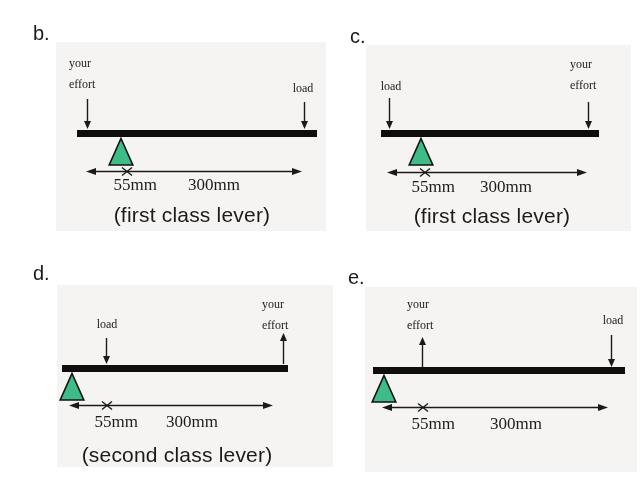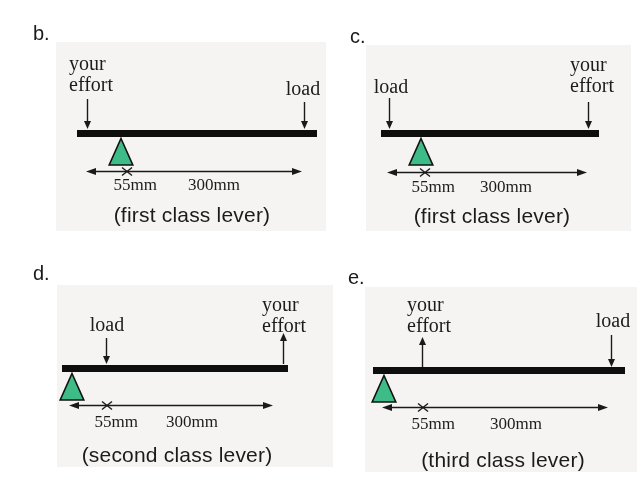--- a/index.html
+++ b/index.html
@@ -10,21 +10,21 @@
   }
   .letter{
     position:absolute;font-family:"Liberation Sans", sans-serif;
     font-size:20px;color:#1a1a1a;
   }
   .panel{
     position:absolute;background:var(--panel-bg,#f5f4f2);
   }
   .panel > *{position:absolute;}
   .lbl{
-    font-family:"Liberation Serif", serif;font-size:20px;line-height:21px;
+    font-family:"Liberation Serif", serif;font-size:12px;line-height:21px;
     color:var(--ink,#1c1c1c);white-space:nowrap;
   }
   .lbl.two span{display:block;}
   .dimlbl{
     font-family:"Liberation Serif", serif;font-size:17px;color:var(--ink,#1c1c1c);
     width:70px;text-align:right;white-space:nowrap;
   }
   .caption{
     font-family:"Liberation Sans", sans-serif;font-size:21px;letter-spacing:0.2px;
     color:#1b1b1b;width:200px;text-align:center;white-space:nowrap;
@@ -160,14 +160,13 @@
     <line x1="8" y1="4.5" x2="218" y2="4.5"></line>
     <polygon points="0,4.5 10,1 10,8"></polygon>
     <polygon points="226,4.5 216,1 216,8"></polygon>
     <g>
         <line x1="36" y1="0.5" x2="46" y2="8.5"></line>
         <line x1="36" y1="8.5" x2="46" y2="0.5"></line>
       </g>
   </svg>
   <div class="dimlbl" style="left:20px;top:127px;">55mm</div>
   <div class="dimlbl" style="left:107px;top:127px;">300mm</div>
-  <div class="caption" style="left:38px;top:161px;">(third class lever)</div>
 </div>
 
 </body></html>

